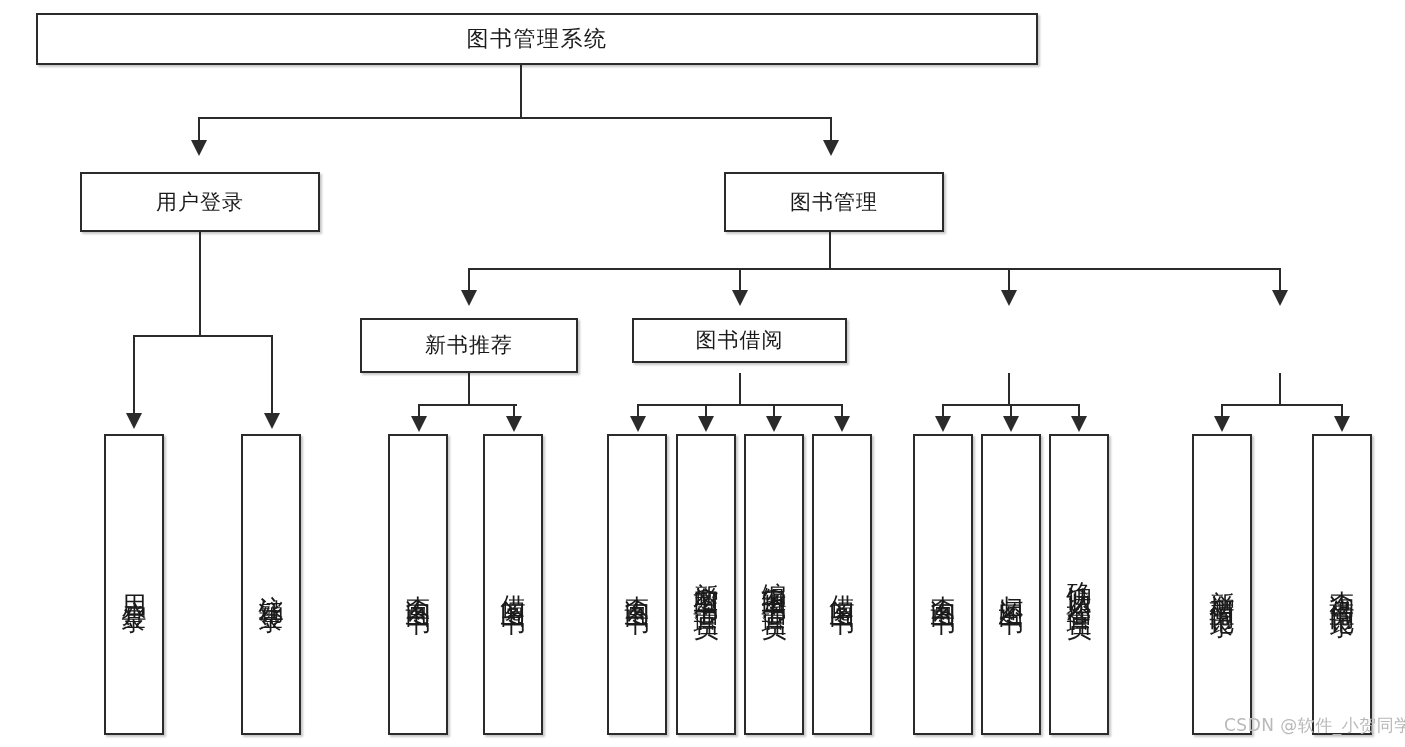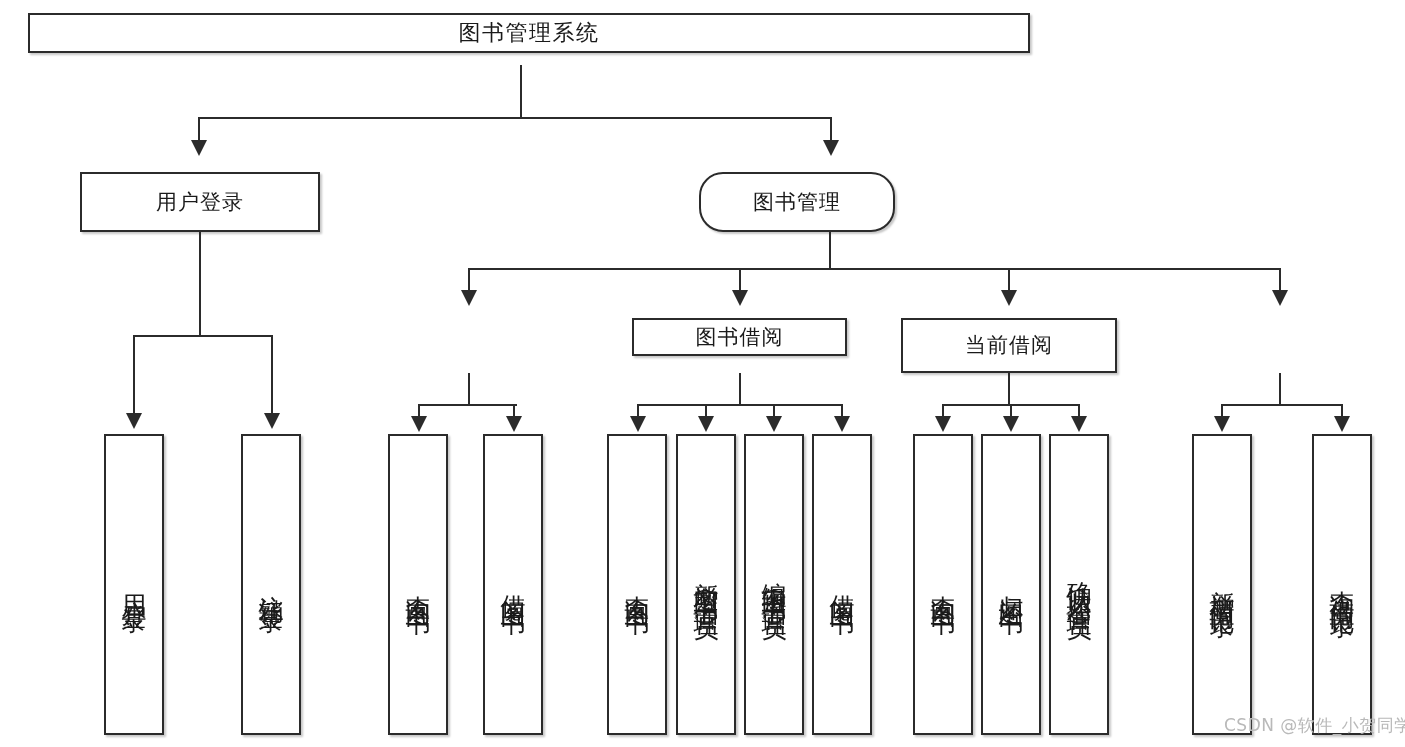--- a/index.html
+++ b/index.html
@@ -83,36 +83,36 @@
     letter-spacing: 0.5px;
     white-space: nowrap;
     user-select: none;
   }
 </style>
 </head>
 <body>
 
 <div id="canvas">
 
-  <div class="node h root" style="left:28px; top:13px; width:1002px; height:40px;">
+  <div class="node h root" style="left:36px; top:13px; width:1002px; height:52px;">
     <span class="label">图书管理系统</span>
   </div>
 
   <div class="ln v" style="left:520px; top:65px; width:2px; height:52px;"></div>
   <div class="ln h" style="left:198px; top:117px; width:634px; height:2px;"></div>
   <div class="ln v" style="left:198px; top:117px; width:2px; height:25px;"></div>
   <div class="arrow" style="left:191px; top:140px;"></div>
   <div class="ln v" style="left:830px; top:117px; width:2px; height:25px;"></div>
   <div class="arrow" style="left:823px; top:140px;"></div>
 
   <div class="node h" style="left:80px; top:172px; width:240px; height:60px;">
     <span class="label">用户登录</span>
   </div>
 
-  <div class="node h" style="left:699px; top:172px; width:196px; height:60px;border-radius:24px;">
+  <div class="node h" style="left:724px; top:172px; width:220px; height:60px;">
     <span class="label">图书管理</span>
   </div>
 
   <div class="ln v" style="left:199px; top:232px; width:2px; height:104px;"></div>
   <div class="ln h" style="left:133px; top:335px; width:140px; height:2px;"></div>
   <div class="ln v" style="left:133px; top:335px; width:2px; height:80px;"></div>
   <div class="arrow" style="left:126px; top:413px;"></div>
   <div class="ln v" style="left:271px; top:335px; width:2px; height:80px;"></div>
   <div class="arrow" style="left:264px; top:413px;"></div>
 
@@ -121,28 +121,28 @@
 
   <div class="ln v" style="left:468px; top:268px; width:2px; height:24px;"></div>
   <div class="arrow" style="left:461px; top:290px;"></div>
   <div class="ln v" style="left:739px; top:268px; width:2px; height:24px;"></div>
   <div class="arrow" style="left:732px; top:290px;"></div>
   <div class="ln v" style="left:1008px; top:268px; width:2px; height:24px;"></div>
   <div class="arrow" style="left:1001px; top:290px;"></div>
   <div class="ln v" style="left:1279px; top:268px; width:2px; height:24px;"></div>
   <div class="arrow" style="left:1272px; top:290px;"></div>
 
-
-  <div class="node h" style="left:632px; top:318px; width:215px; height:38px;">
+  <div class="node h" style="left:360px; top:318px; width:218px; height:55px;">
+    <span class="label">新书推荐</span>
+  </div>
+
+  <div class="node h" style="left:632px; top:318px; width:215px; height:45px;">
     <span class="label">图书借阅</span>
   </div>
 
-  <div class="node h" style="left:901px; top:318px; width:216px; height:55px;">
-    <span class="label">当前借阅</span>
-  </div>
 
 
   <div class="ln v" style="left:468px; top:373px; width:2px; height:32px;"></div>
   <div class="ln h" style="left:418px; top:404px; width:99px; height:2px;"></div>
   <div class="ln v" style="left:418px; top:404px; width:2px; height:14px;"></div>
   <div class="arrow" style="left:411px; top:416px;"></div>
   <div class="ln v" style="left:513px; top:404px; width:2px; height:14px;"></div>
   <div class="arrow" style="left:506px; top:416px;"></div>
 
   <div class="ln v" style="left:739px; top:373px; width:2px; height:32px;"></div>

